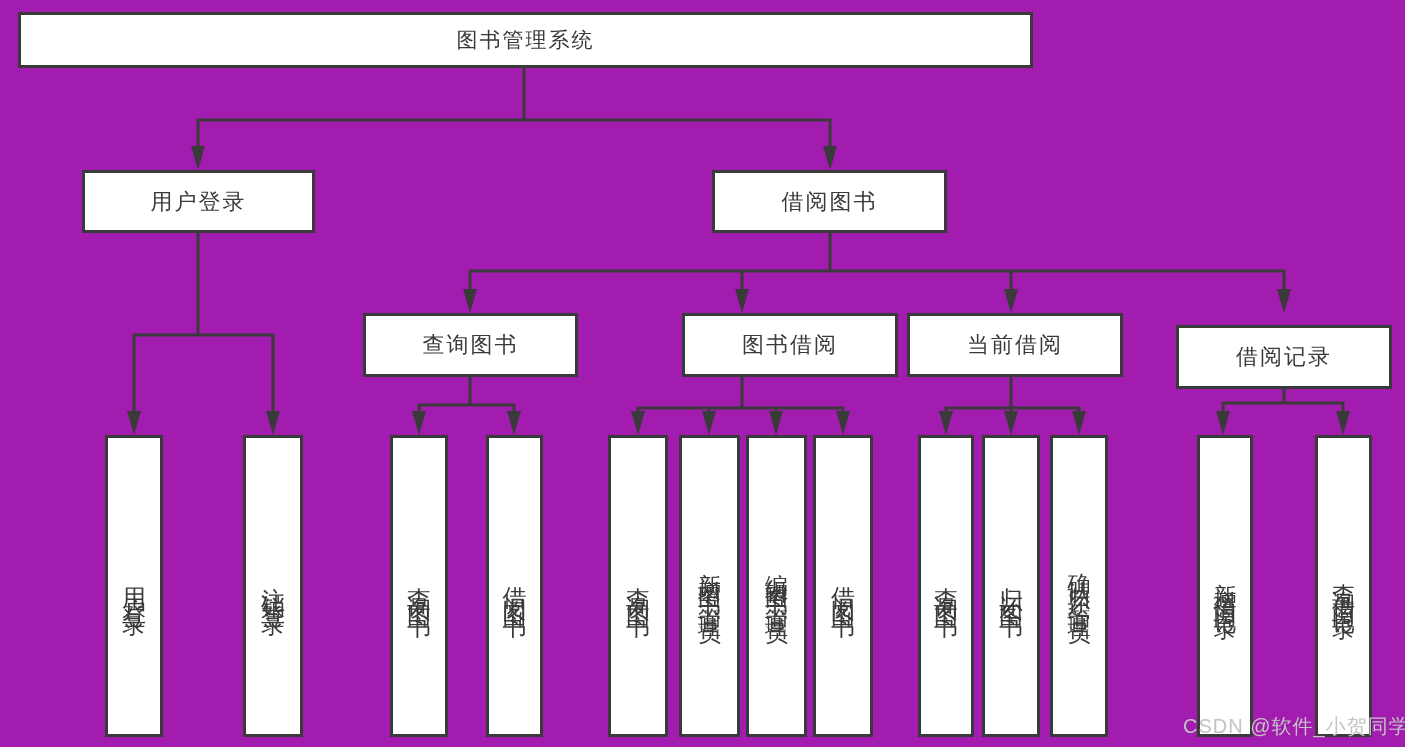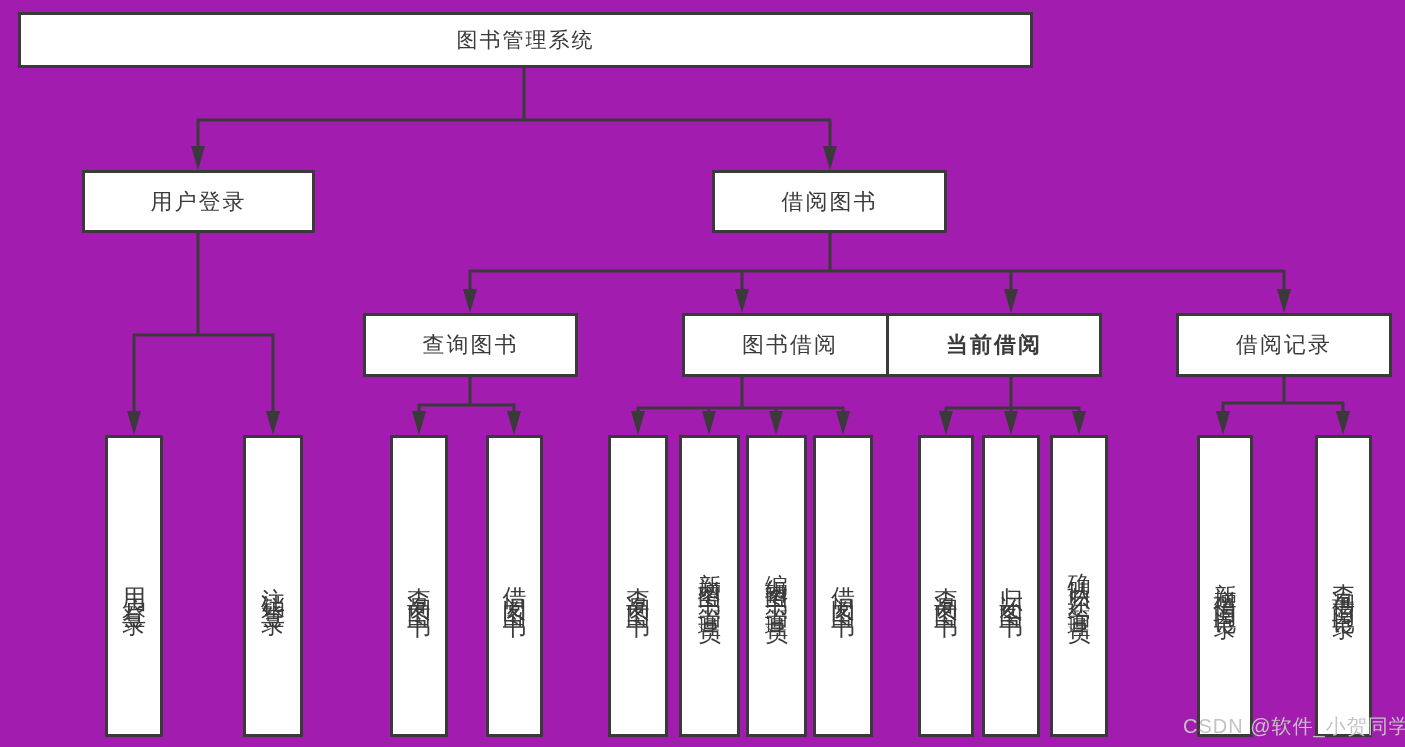--- a/index.html
+++ b/index.html
@@ -96,24 +96,24 @@
   <div class="node" style="left:712px; top:170px; width:235px; height:63px;">
     <span class="h-label">借阅图书</span>
   </div>
 
   <div class="node" style="left:363px; top:313px; width:215px; height:64px;">
     <span class="h-label">查询图书</span>
   </div>
   <div class="node" style="left:634px; top:313px; width:216px; height:64px;margin-left:48px;">
     <span class="h-label">图书借阅</span>
   </div>
-  <div class="node" style="left:886px; top:313px; width:216px; height:64px;font-weight:bold;">
+  <div class="node" style="left:907px; top:313px; width:216px; height:64px;">
     <span class="h-label">当前借阅</span>
   </div>
-  <div class="node" style="left:1176px; top:313px; width:216px; height:64px;justify-content:center;">
+  <div class="node" style="left:1176px; top:325px; width:216px; height:64px;justify-content:center;">
     <span class="h-label">借阅记录</span>
   </div>
 
   <div class="node vert" style="left:105px; top:435px; width:58px; height:302px;">
     <span class="v-label">用户登录</span>
   </div>
   <div class="node vert" style="left:243px; top:435px; width:60px; height:302px;">
     <span class="v-label">注销登录</span>
   </div>
 

